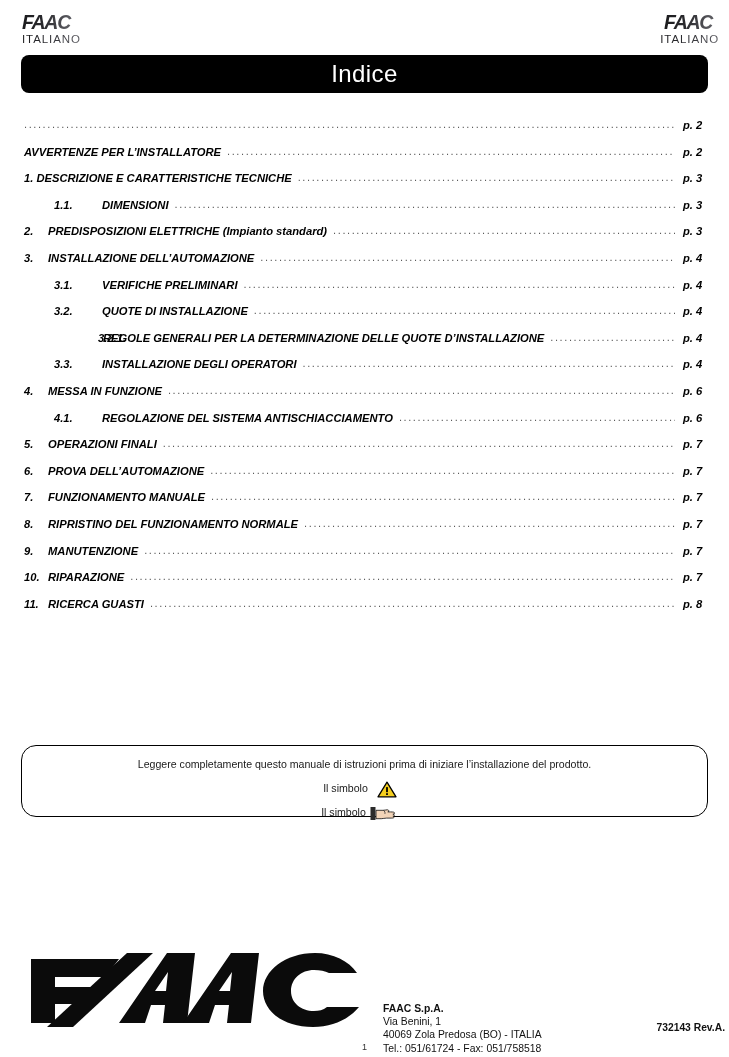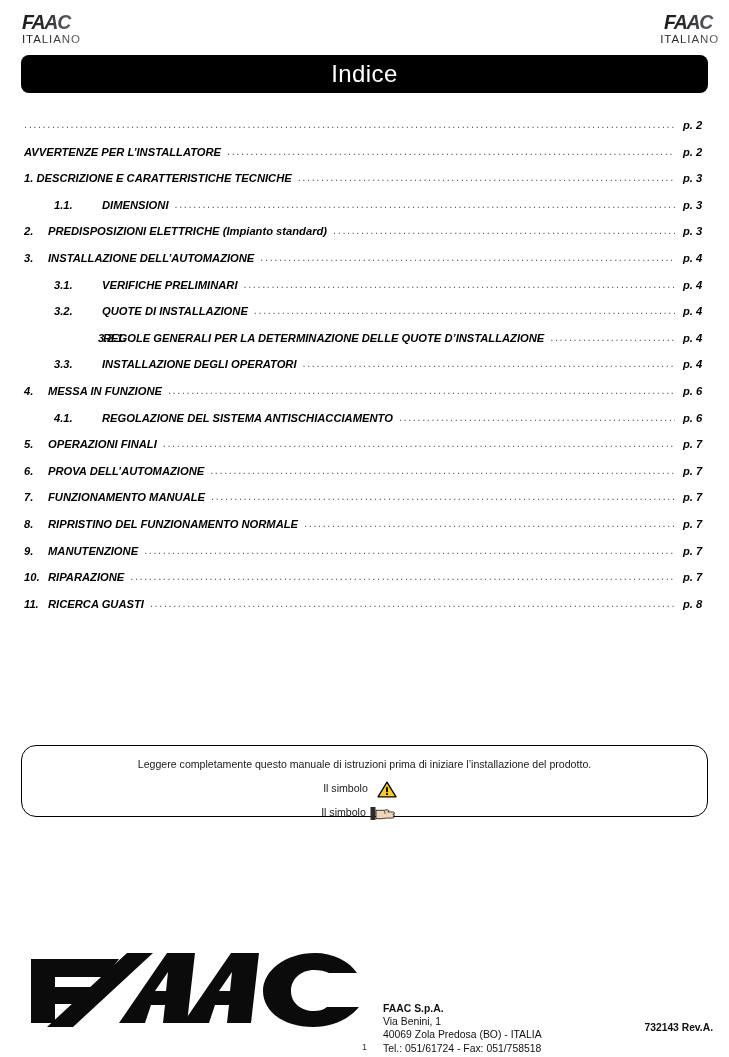--- a/index.html
+++ b/index.html
@@ -194,21 +194,21 @@
     position: absolute;
     left: 383px;
     top: 1002px;
     font-size: 10.4px;
     line-height: 13.2px;
     color: #111;
   }
   .footer-address .addr-name { font-weight: bold; }
   .doc-code {
     position: absolute;
-    right: 16px;
+    right: 4px;
     top: 1022px;
     font-size: 10.3px;
     font-weight: bold;
     color: #111;
   }
   .page-number {
     position: absolute;
     left: 0;
     width: 729px;
     top: 1042px;

